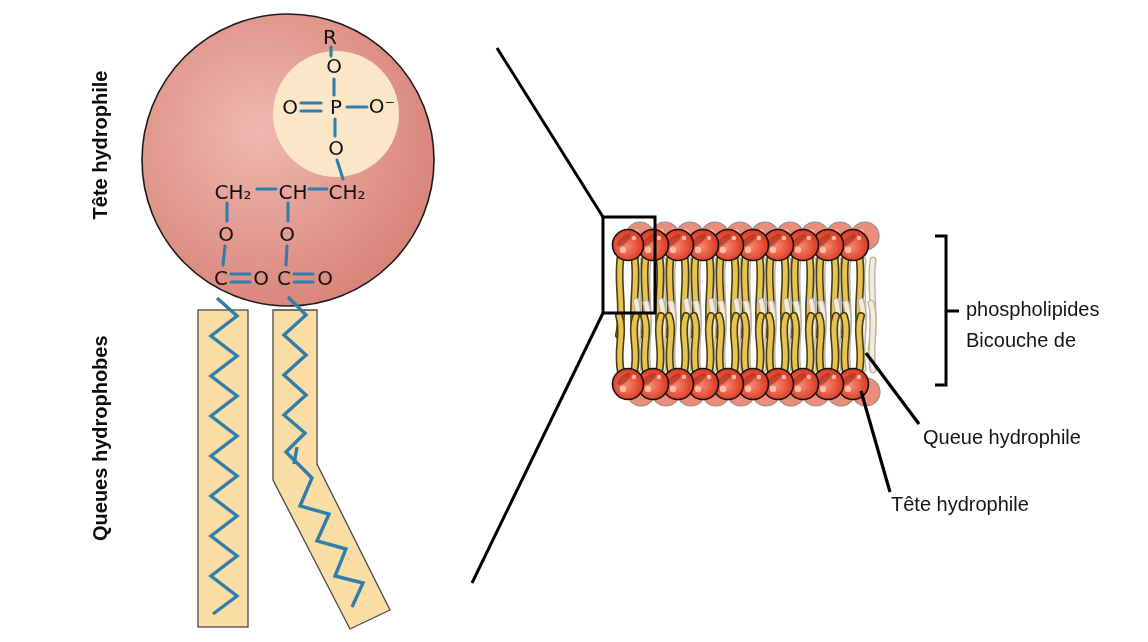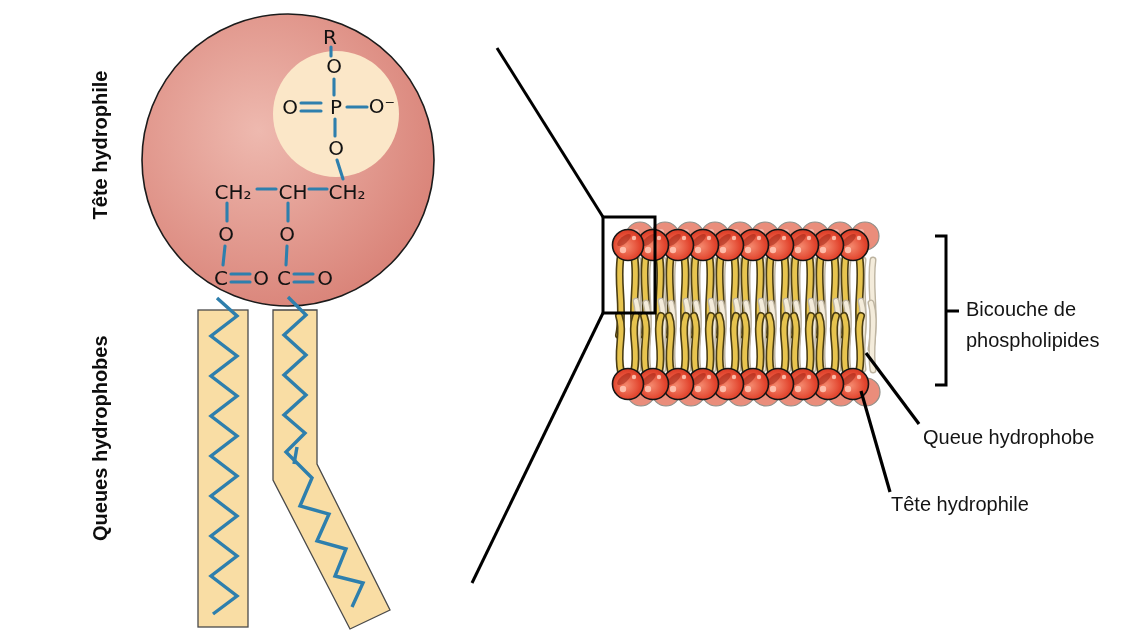--- a/index.html
+++ b/index.html
@@ -379,18 +379,18 @@
       <path class="ann" fill="none" d="M935 236 L946 236 L946 385 L935 385 M946 311 L959 311" stroke="#000000" stroke-width="3"></path>
       <line class="ann2" x1="866" y1="353" x2="919" y2="424" stroke="#000000" stroke-width="3.2"></line>
       <line class="ann2" x1="861" y1="391" x2="890" y2="492" stroke="#000000" stroke-width="3.2"></line>
     </g>
   </svg>
 
   <div id="vlabel-head" class="vlabel">Tête hydrophile</div>
   <div id="vlabel-tails" class="vlabel">Queues hydrophobes</div>
 
   <div id="bicouche-label" class="rlabel">
+    <div>phospholipides</div>
     <div>Bicouche de</div>
-    <div>phospholipides</div>
   </div>
-  <div id="queue-label" class="rlabel">Queue hydrophobe</div>
+  <div id="queue-label" class="rlabel">Queue hydrophile</div>
   <div id="tete-label" class="rlabel">Tête hydrophile</div>
 </div>
 
 </body></html>

